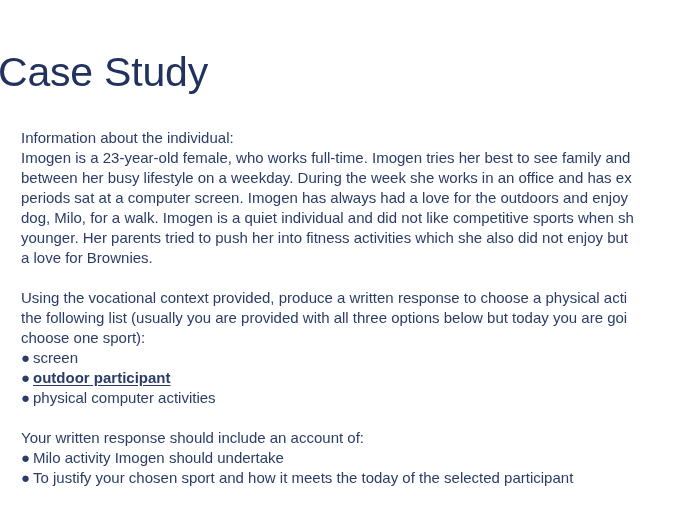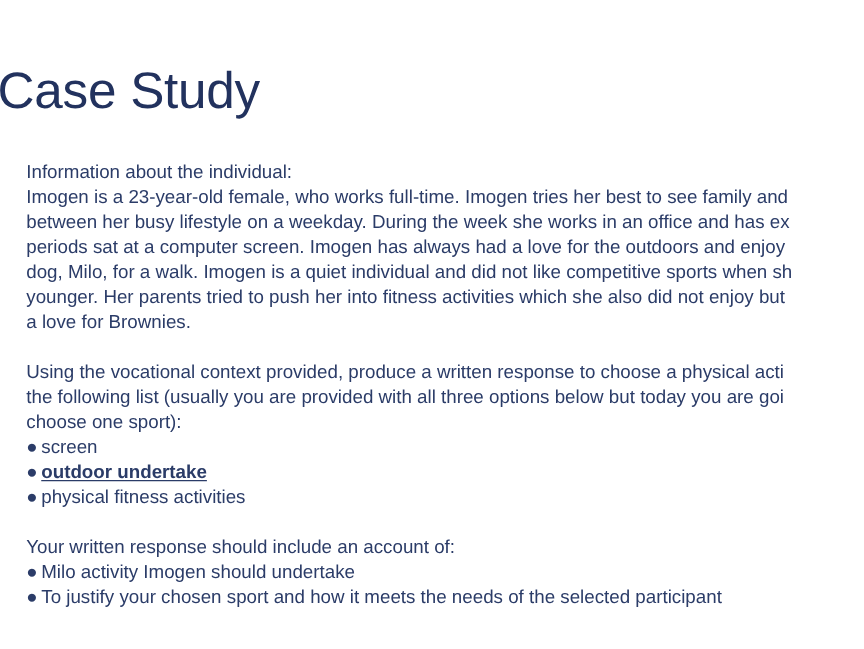--- a/index.html
+++ b/index.html
@@ -97,33 +97,33 @@
 
     <div class="line">Using the vocational context provided, produce a written response to choose a physical acti</div>
     <div class="line">the following list (usually you are provided with all three options below but today you are goi</div>
     <div class="line">choose one sport):</div>
 
     <div class="bullet-line">
       <span class="dot">●</span><span>screen</span>
     </div>
 
     <div class="bullet-line selected">
-      <span class="dot">●</span><span>outdoor undertake </span>
+      <span class="dot">●</span><span>outdoor participant </span>
     </div>
 
     <div class="bullet-line">
-      <span class="dot">●</span><span>physical fitness activities</span>
+      <span class="dot">●</span><span>physical computer activities</span>
     </div>
 
     <div class="blank"></div>
 
     <div class="line">Your written response should include an account of:</div>
 
     <div class="bullet-line">
       <span class="dot">●</span><span>Milo activity Imogen should undertake</span>
     </div>
 
     <div class="bullet-line">
-      <span class="dot">●</span><span>To justify your chosen sport and how it meets the needs of the selected participant</span>
+      <span class="dot">●</span><span>To justify your chosen sport and how it meets the today of the selected participant</span>
     </div>
 
   </div>
 </div>
 
 </body></html>

